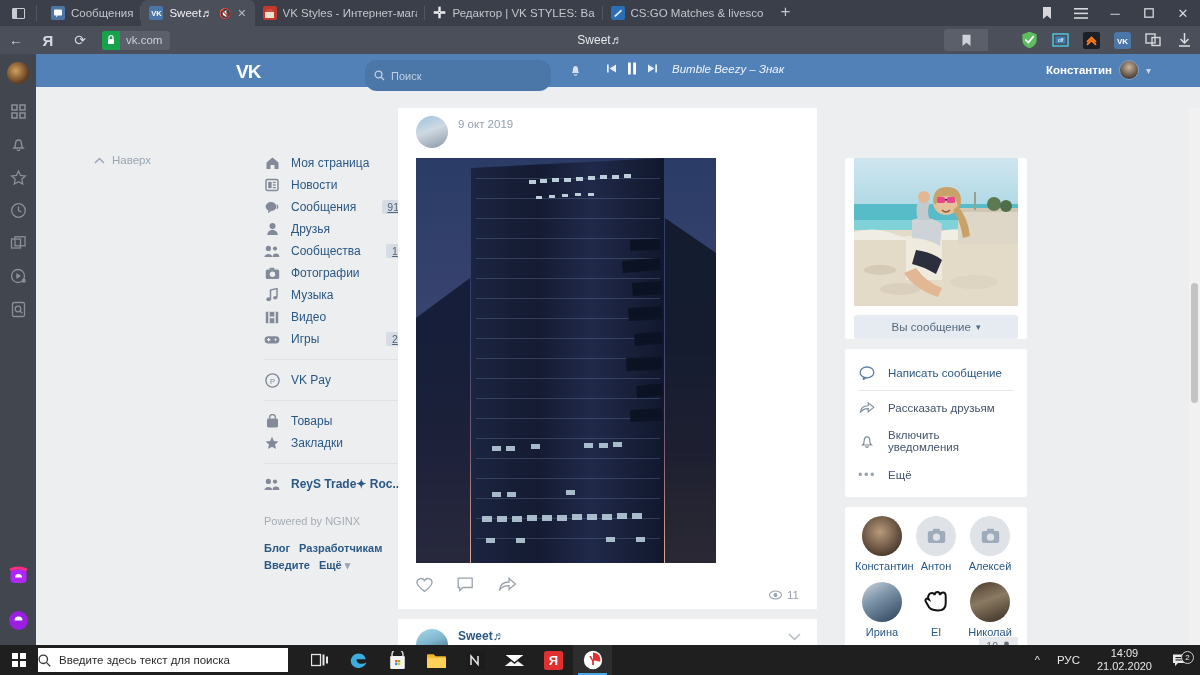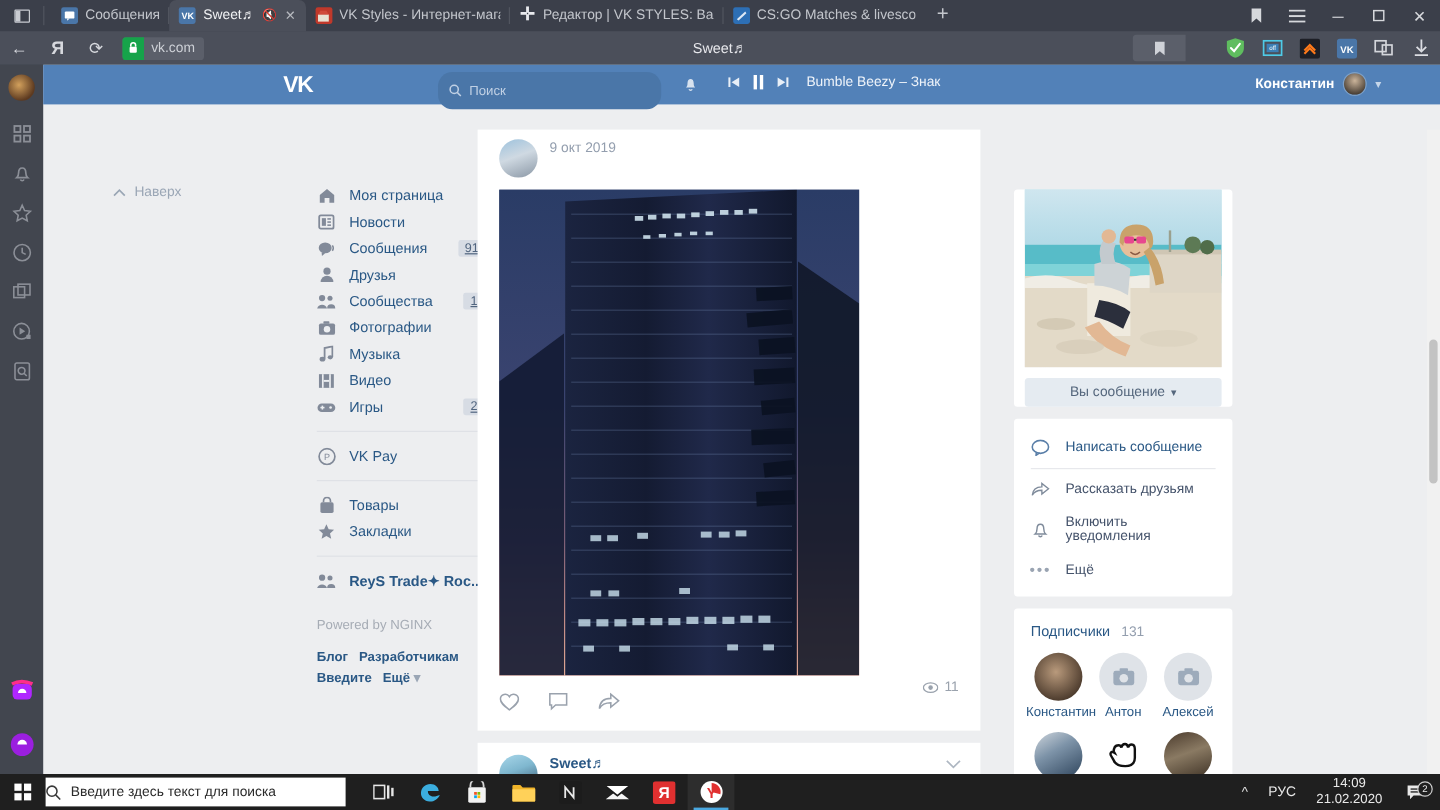--- a/index.html
+++ b/index.html
@@ -73,21 +73,21 @@
   
   .vkpage { position: absolute; left: 36px; top: 54px; width: 1164px; height: 591px; background: #edeef0; }
   .vkheader { position:absolute; left:0; top:0; width: 1164px; height: 33px; background: #5281b8; }
   .vklogo { position:absolute; left: 200px; top: 7px; color:#fff; font-size: 19px; font-weight: 800;
             letter-spacing: -1px; font-family:"Liberation Sans", sans-serif; }
   .vksearch { position:absolute; left: 329px; top: 6px; width: 186px; height: 31px;
               background: #4a76a8; border-radius: 12px; display:flex; align-items:center; padding-left: 9px; gap:6px; }
   .vksearch .ph { color:#c0d0e4; font-size: 11px; }
   .vkbell { position:absolute; left: 533px; top: 9px; color:#d4e0ee; font-size:13px; }
   .vkplayer { position:absolute; left: 570px; top: 8px; display:flex; align-items:center; gap: 10px; color:#e8eff7; }
-  .vkplayer .track { font-size: 11.5px; color:#eef3f9; margin-left: 4px; }
+  .vkplayer .track { font-size: 11.5px; color:#eef3f9; margin-left: 4px; font-style: italic; }
   .vkuser { position:absolute; right: 49px; top: 6px; display:flex; align-items:center; gap: 7px; }
   .vkuser .nm { color:#fff; font-size: 11.5px; font-weight: bold; }
   .vkuser .av { width: 20px; height:20px; border-radius:50%;
      background: radial-gradient(circle at 50% 35%, #cbb49a, #4a4036 75%); border:1px solid #7ca0c8;}
   .vkuser .chev { color:#c6d7ea; font-size: 10px; }
 
   
   .naverh { position:absolute; left: 58px; top: 100px; color:#9aa6b5; font-size: 11.5px;
             display:flex; align-items:center; gap:7px; }
   .leftnav { position:absolute; left: 228px; top: 98px; width: 140px; }
@@ -110,21 +110,21 @@
       background: linear-gradient(160deg,#9dc2dd 0%, #cfd9e2 45%, #8a97a5 100%); }
   .posthead .pname { color:#2a5885; font-size: 12px; font-weight: bold; }
   .posthead .pdate { color:#939eae; font-size: 11.5px; margin-top: 2px; }
   .posthead .pchev { position:absolute; right: 16px; top: 14px; color:#aeb7c2; font-size: 12px; }
   .postphoto { margin: 6px 18px 0 18px; height: 405px; width: 300px;
      background:
        linear-gradient(180deg,#2b3d68 0%, #233258 22%, #1b2744 48%, #2e3557 66%, #6b5570 82%, #c08a86 100%);
      position:relative; overflow:hidden; }
   .actionsbar { display:flex; align-items:center; padding: 14px 18px 16px 18px; gap: 24px; position:relative; }
   .actionsbar .ai { color:#9aa2ad; font-size: 15px; }
-  .viewcount { position:absolute; right: 18px; top: 4px; color:#9aa2ad; font-size: 11.5px;
+  .viewcount { position:absolute; right: 18px; top: 26px; color:#9aa2ad; font-size: 11.5px;
                display:flex; align-items:center; gap:5px;text-align:center; }
   .gapstrip { height: 10px; background:#edeef0; }
 
   
   .rightcol { position:absolute; left: 809px; top: 95px; width: 182px; }
   .rcard { background:#fff; border-radius: 3px; margin-bottom: 10px; }
   .rphoto { margin: 9px 9px 0 9px; height: 148px;
       background: linear-gradient(190deg, #bfe0ea 0%, #96cfdf 25%, #e4dfce 55%, #d9cfc0 100%);
       position:relative; overflow:hidden; }
   .subbtn { margin: 9px; height: 24px; background:#e5ebf1; border-radius:3px;
@@ -844,24 +844,20 @@
             <span>Включить уведомления</span>
           </div>
           <div class="rrow muted">
             <span class="ric" style="letter-spacing:1.5px;color:#9aa4b2;">•••</span>
             <span>Ещё</span>
           </div>
         </div>
       </div>
 
       <div class="rcard" style="position:relative;">
-        <div class="rtitle">
-          <span>Подписчики</span>
-          <span class="num">131</span>
-        </div>
         <div class="friends">
 
           <div class="fcell">
             <div class="fav" style="background:radial-gradient(circle at 45% 40%,#b99a7c,#4b3a2c 75%);"></div>
             <div class="fn">Константин</div>
           </div>
 
           <div class="fcell">
             <div class="fav ph-av">
               <svg width="19" height="16" viewBox="0 0 19 16">

